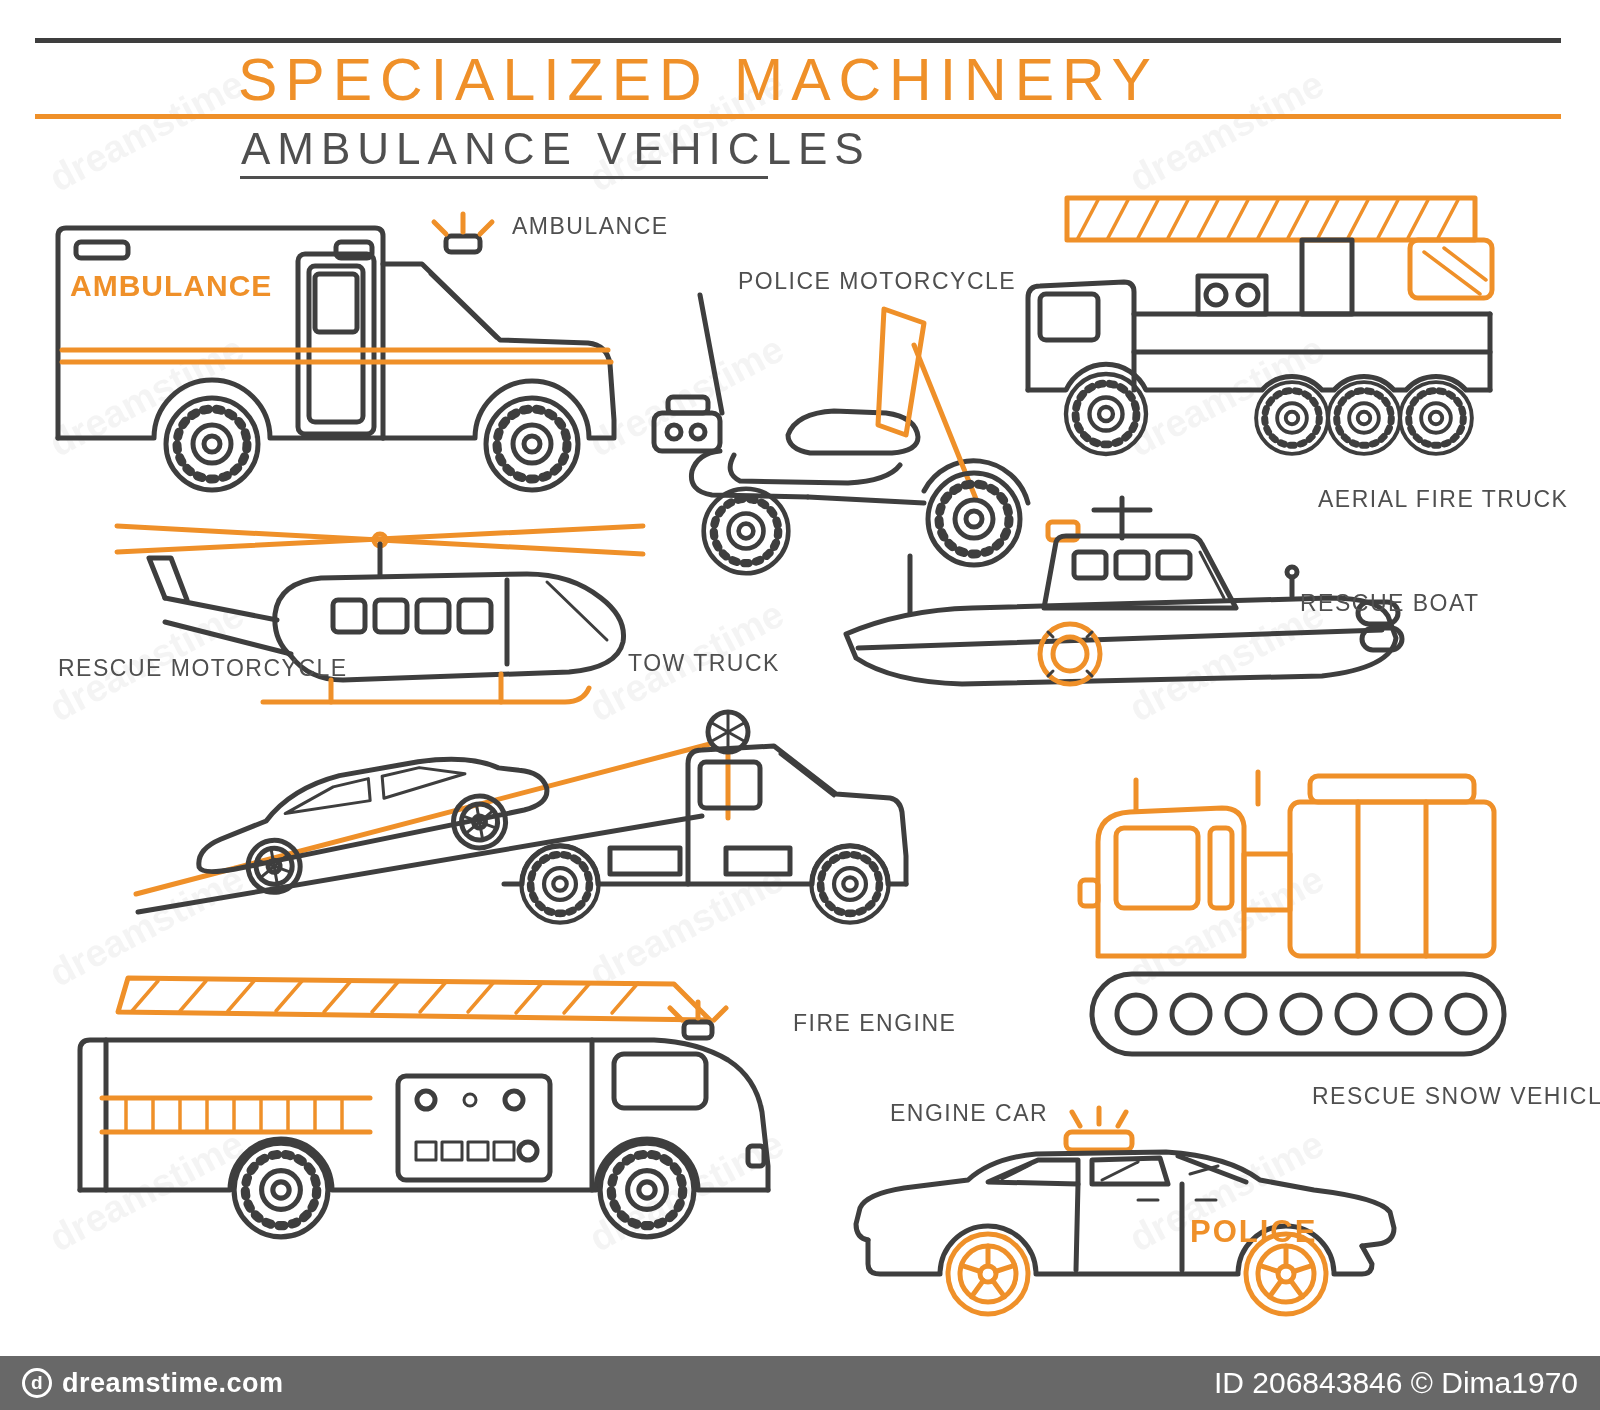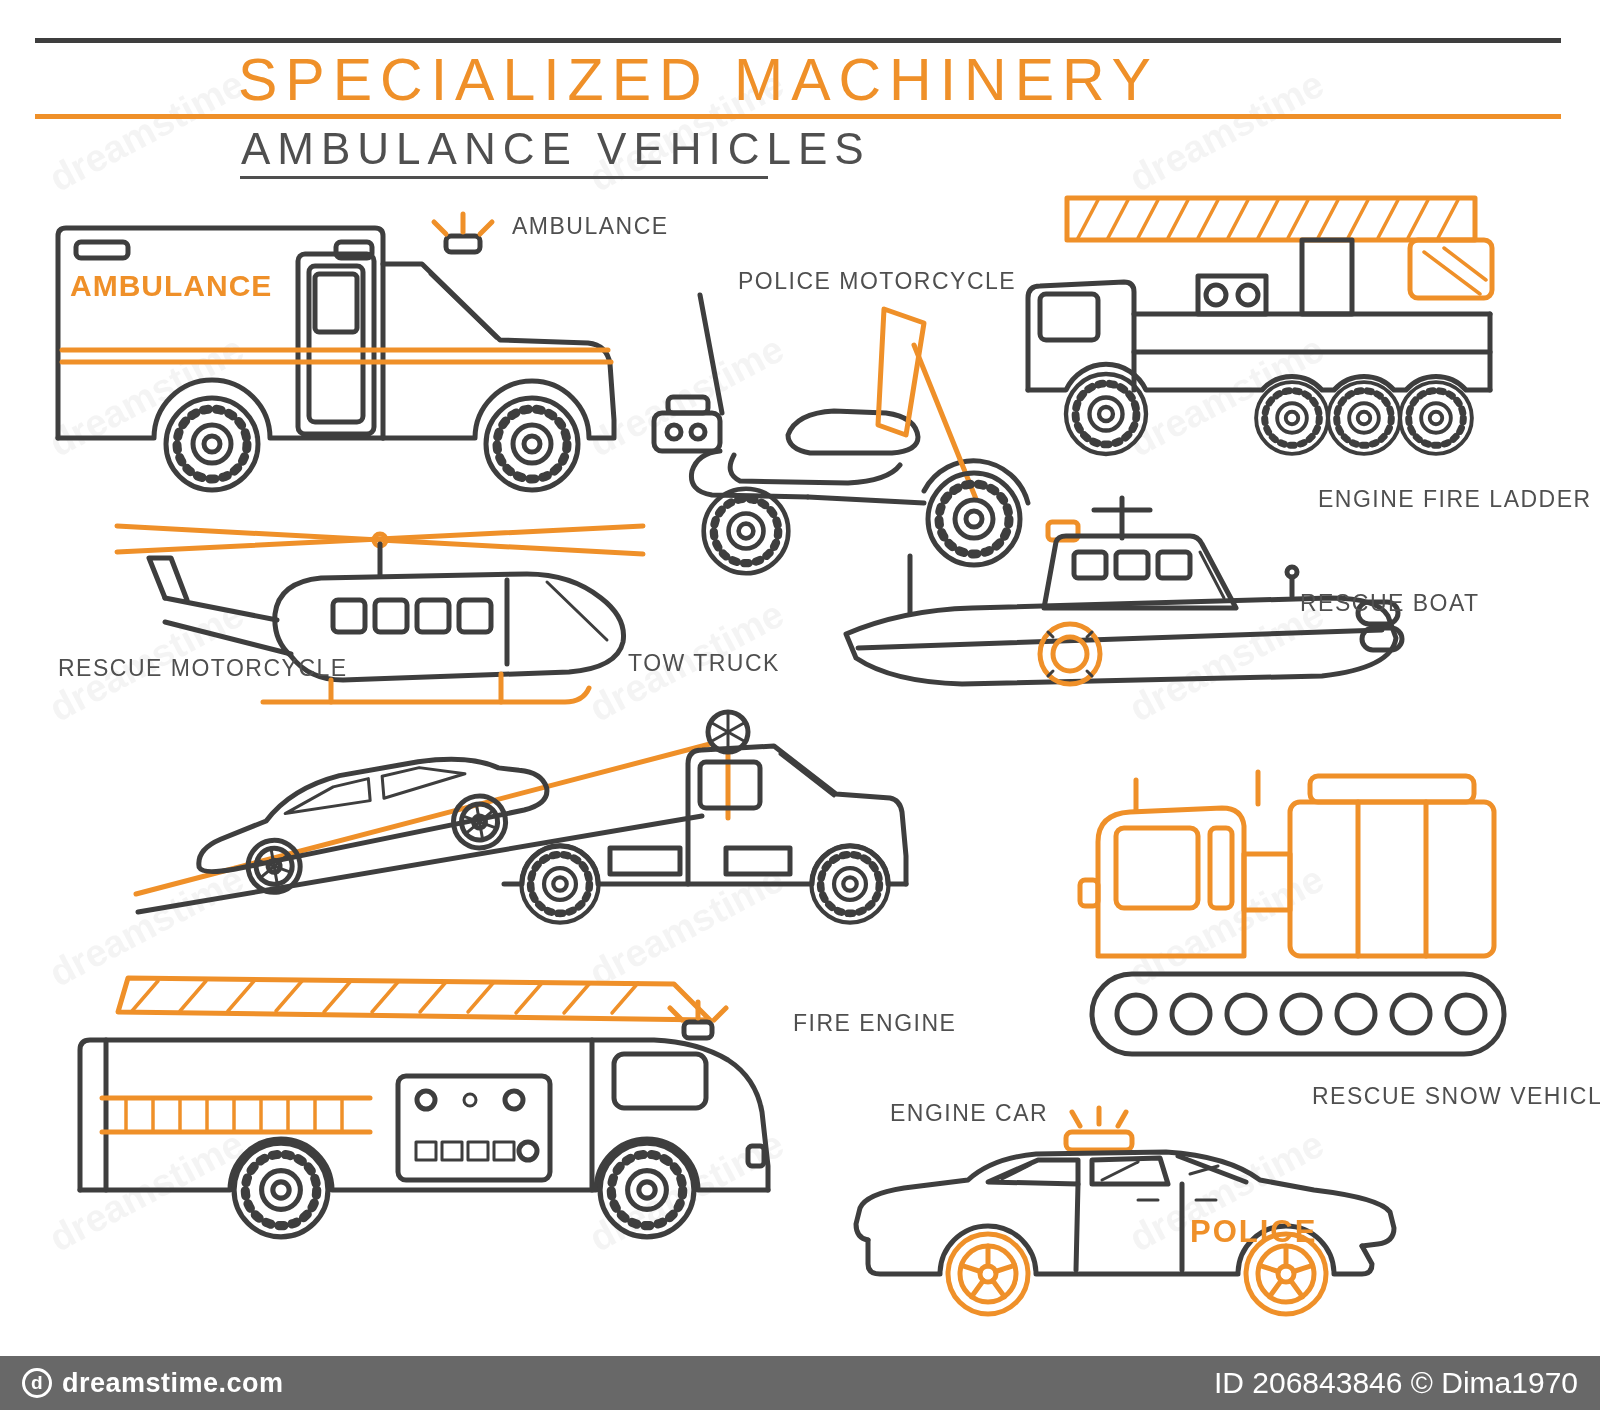--- a/index.html
+++ b/index.html
@@ -367,21 +367,21 @@
       <line class="ln-thin" x1="300" y1="122" x2="320" y2="122"></line>
       <line class="ln-thin" x1="358" y1="122" x2="378" y2="122"></line>
     </g>
     <text class="fill-or pol-text" x="352" y="164">POLICE</text>
     <use href="#swheel" transform="translate(150,196)"></use>
     <use href="#swheel" transform="translate(448,196)"></use>
   </svg>
 
   <div class="vlabel" style="left:512px;top:213px">AMBULANCE</div>
   <div class="vlabel" style="left:738px;top:268px">POLICE MOTORCYCLE</div>
-  <div class="vlabel" style="left:1318px;top:486px">ENGINE FIRE LADDER</div>
+  <div class="vlabel" style="left:1318px;top:486px">AERIAL FIRE TRUCK</div>
   <div class="vlabel" style="left:58px;top:655px">RESCUE MOTORCYCLE</div>
   <div class="vlabel" style="left:1300px;top:590px">RESCUE BOAT</div>
   <div class="vlabel" style="left:628px;top:650px">TOW TRUCK</div>
   <div class="vlabel" style="left:793px;top:1010px">FIRE ENGINE</div>
   <div class="vlabel" style="left:1312px;top:1083px">RESCUE SNOW VEHICLE</div>
   <div class="vlabel" style="left:890px;top:1100px">ENGINE CAR</div>
 
   <div class="wm-bar">
     <div class="wm-left">
       <span class="wm-logo">d</span>

